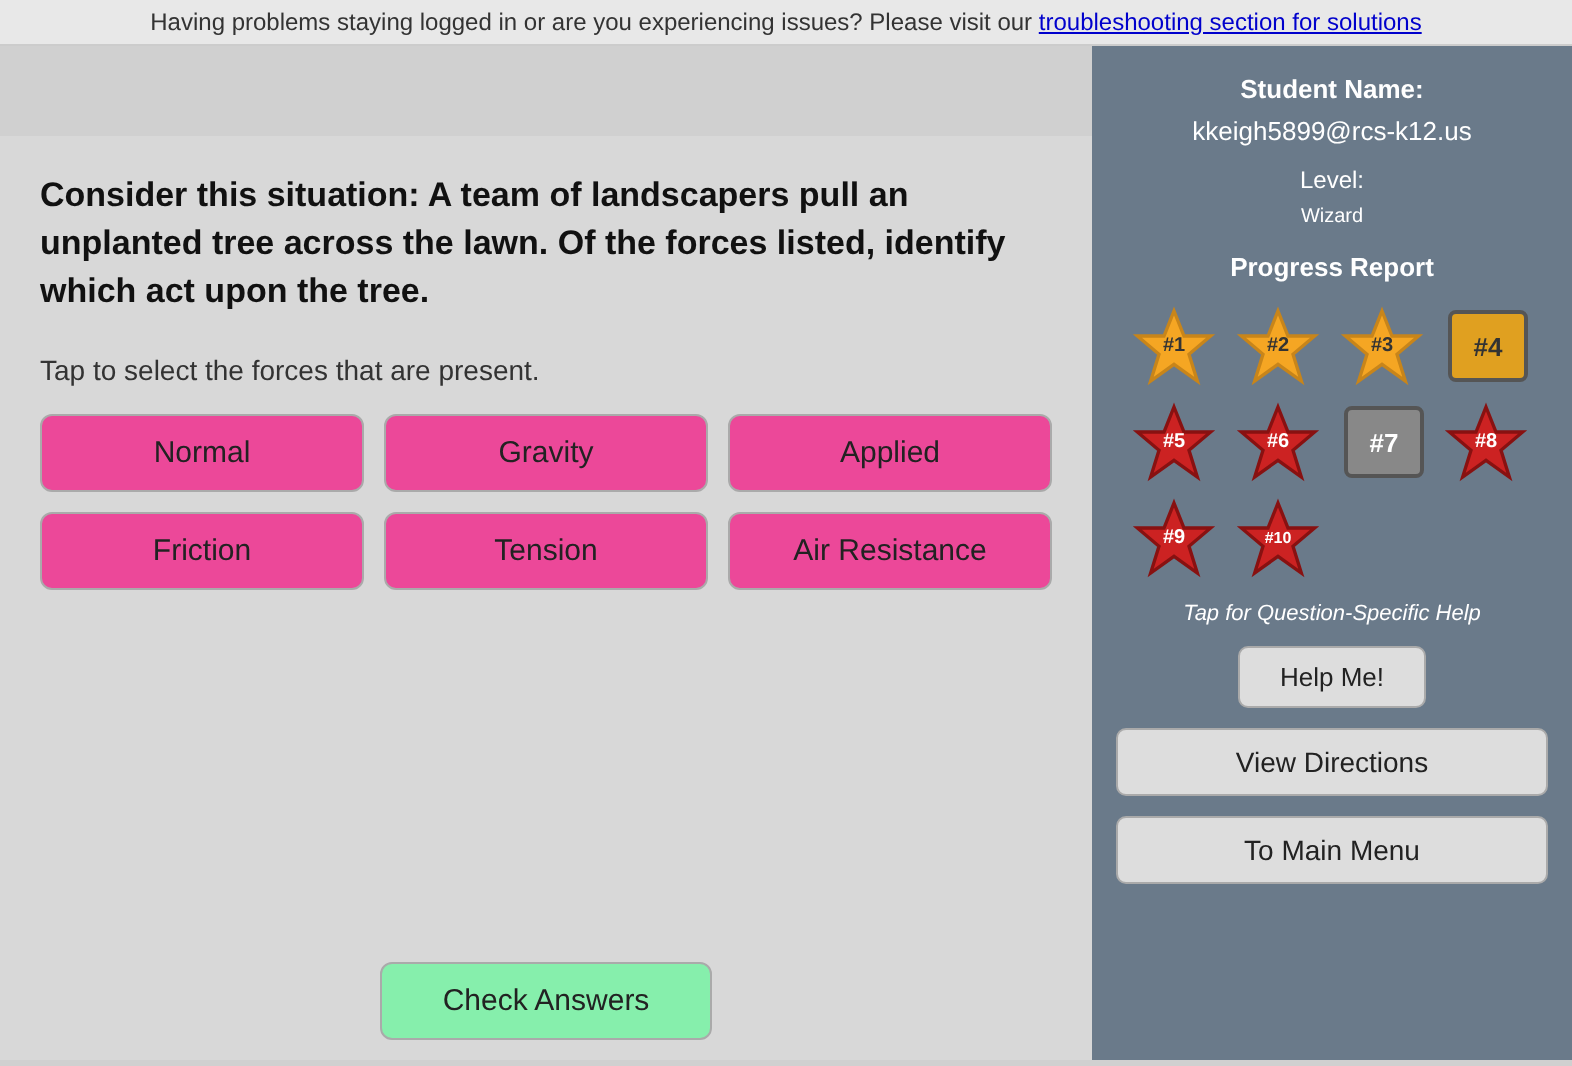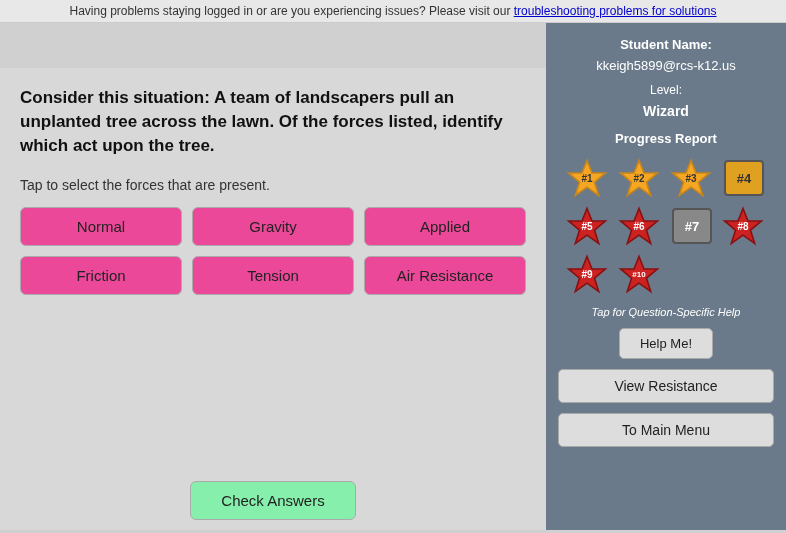--- a/index.html
+++ b/index.html
@@ -115,22 +115,22 @@
       text-align: center;
     }
     .level-label {
       color: #fff;
       font-size: 12px;
       text-align: left;
       margin-top: 4px;
     }
     .level-value {
       color: #fff;
-      font-size: 14px;
-      font-weight: bold;
+      font-size: 10px;
+      font-weight: normal;
       text-align: left;
     }
 
     .progress-report-label {
       color: #fff;
       font-size: 13px;
       font-weight: bold;
       text-align: center;
       margin-top: 6px;
     }
@@ -229,21 +229,21 @@
       cursor: pointer;
       text-align: center;
       color: #222;
       margin-top: 4px;
     }
   </style>
 </head>
 <body>
 
 <div class="top-banner">
-  <span>Having problems staying logged in or are you experiencing issues? Please visit our </span><a href="#">troubleshooting problems for solutions</a>
+  <span>Having problems staying logged in or are you experiencing issues? Please visit our </span><a href="#">troubleshooting section for solutions</a>
 </div>
 
 <div class="main-area">
 
   <div class="left-panel">
     <div class="question-text">Consider this situation: A team of landscapers pull an unplanted tree across the lawn. Of the forces listed, identify which act upon the tree.</div>
     <div class="tap-label">Tap to select the forces that are present.</div>
     <div class="forces-grid">
       <button class="force-btn">Normal</button>
       <button class="force-btn">Gravity</button>
@@ -323,16 +323,16 @@
       <div class="star-wrap">
         <svg viewBox="0 0 50 48">
             <polygon points="25,3 31,18 47,18 34,29 39,45 25,35 11,45 16,29 3,18 19,18" fill="#cc2222" stroke="#881111" stroke-width="2"></polygon>
           </svg>
         <span class="snum" style="color:#fff; font-size:8px;">#10</span>
       </div>
     </div>
 
     <div class="tap-question-help">Tap for Question-Specific Help</div>
     <button class="help-btn">Help Me!</button>
-    <button class="view-directions-btn">View Resistance</button>
+    <button class="view-directions-btn">View Directions</button>
     <button class="main-menu-btn">To Main Menu</button>
   </div>
 </div>
 
 </body></html>

